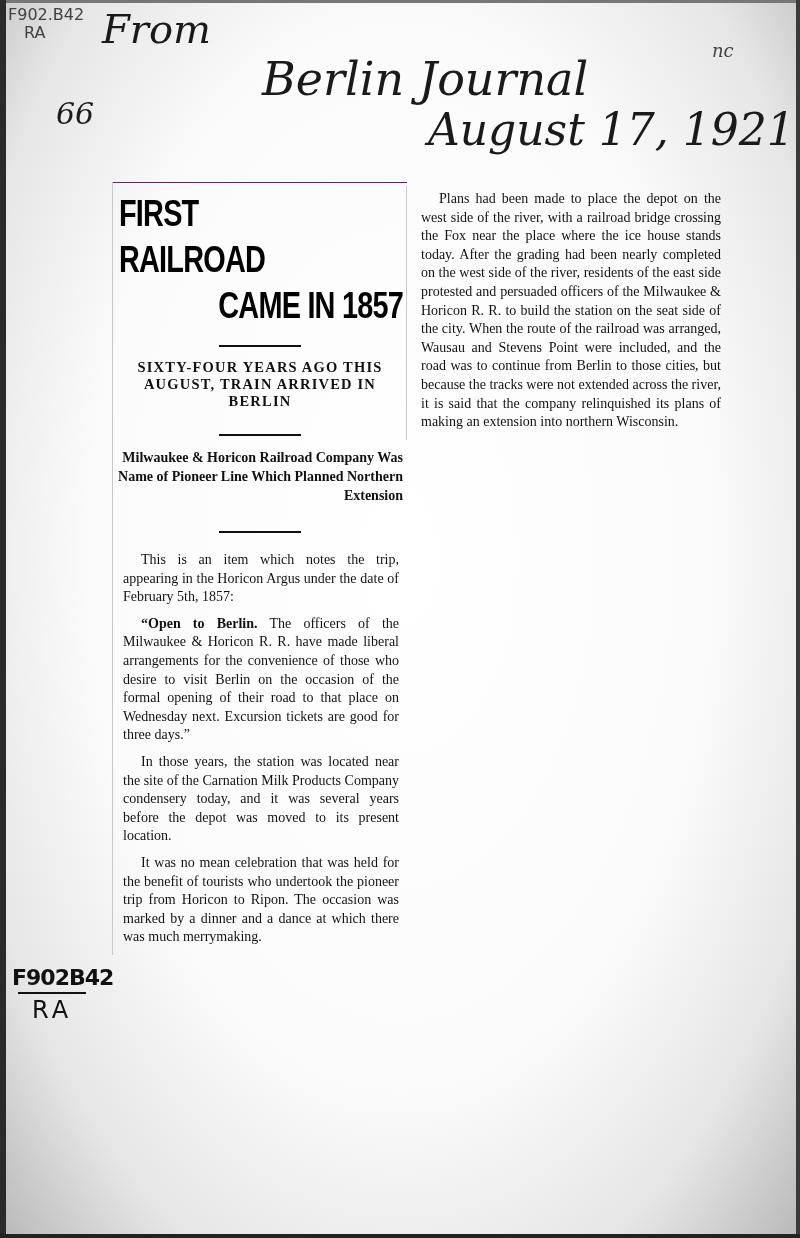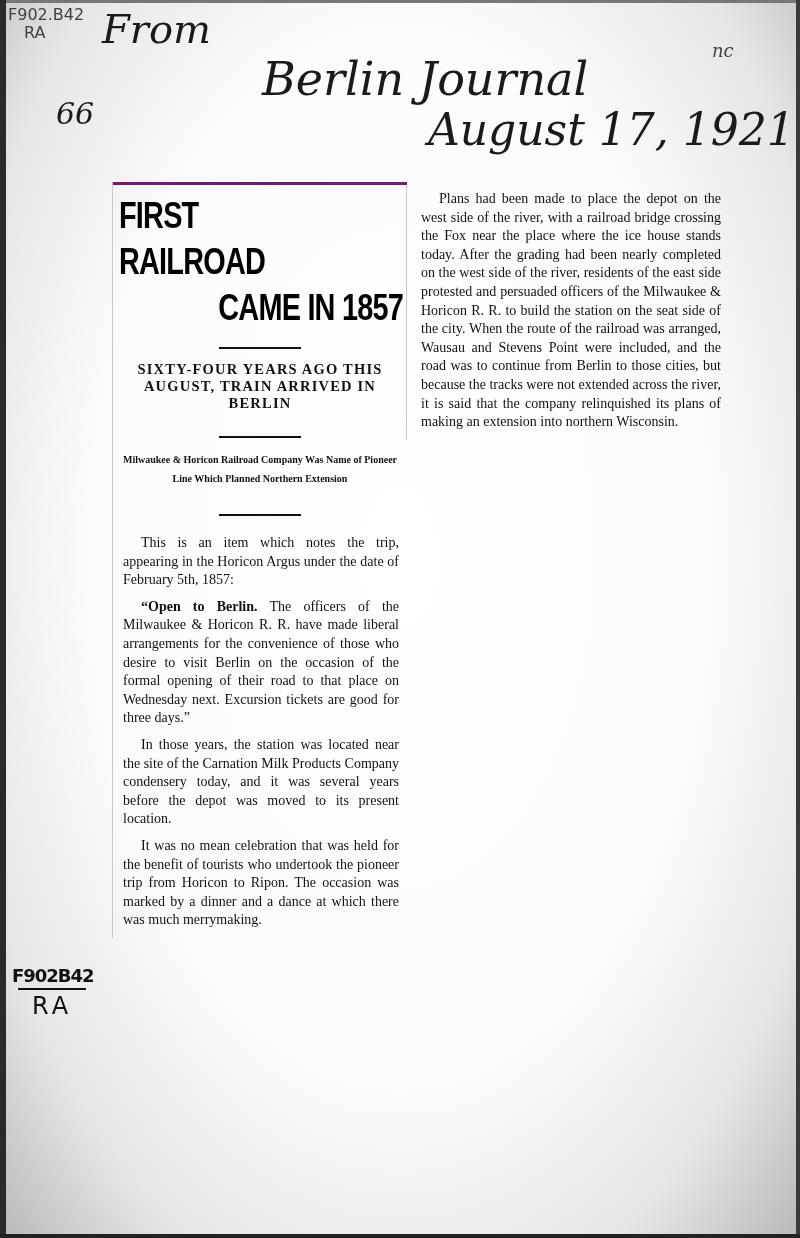--- a/index.html
+++ b/index.html
@@ -26,47 +26,47 @@
     .stamp-top {
       position:absolute; left:8px; top:6px; color:#404040;
       font-family: "DejaVu Sans", sans-serif; font-size:16px; line-height:18px;
     }
     .stamp-top .l2 { display:block; padding-left:16px; }
     .stamp-left {
       position:absolute; left:12px; top:965px; width:80px;
       font-family: "DejaVu Sans", sans-serif; font-weight:bold; color:#111;
       text-align:center;
     }
-    .stamp-left .code { font-size:18px; display:block; letter-spacing:-1px;text-align:center; }
+    .stamp-left .code { font-size:22px; display:block; letter-spacing:-1px;text-align:center; }
     .stamp-left .rule { display:block; height:2px; background:#111; margin:2px 6px; }
     .stamp-left .ra { font-size:24px; display:block; font-weight:normal; letter-spacing:4px; }
 
     
     .col1 {
       position:absolute; left:112px; top:182px; width:294px;
       border-left:1px solid #c8c8c8;
     }
     .col2 {
       position:absolute; left:406px; top:186px; width:322px;
       border-left:1px solid #c8c8c8; padding-left:4px;
     }
-    .headline-box { border-top:3px solid #701a75; padding:8px 4px 4px 6px; }
+    .headline-box { border-top:1px solid #701a75; padding:8px 4px 4px 6px; }
     .headline {
       font-family: "Liberation Sans", "DejaVu Sans", sans-serif; font-weight:bold;
       font-size:37px; line-height:46px; transform: scaleX(0.78); transform-origin:left;
       letter-spacing:-1px; color:#000;
     }
     .headline.l2 { text-align:right; transform-origin:right; padding-right:0; }
     .dash { width:82px; height:2px; background:#111; margin:12px auto; }
     .subhead {
       font-weight:bold; font-size:14.5px; line-height:17px; text-align:center;
       letter-spacing:1.2px; text-transform:uppercase; padding:0 4px;
     }
     .deck {
-      font-weight:bold; font-size:10px; line-height:19px; text-align:center; padding:0 4px;
+      font-weight:bold; font-size:14px; line-height:19px; text-align:right; padding:0 4px;
     }
     .body p {
       margin:4px; font-size:14px; line-height:18.6px; text-align:justify;
       text-indent:18px; padding:0 4px 4px 6px;
     }
     .body p b { font-weight:bold; }
     .col2 .body p { padding-right:8px; }
   </style>
 </head>
 <body>

